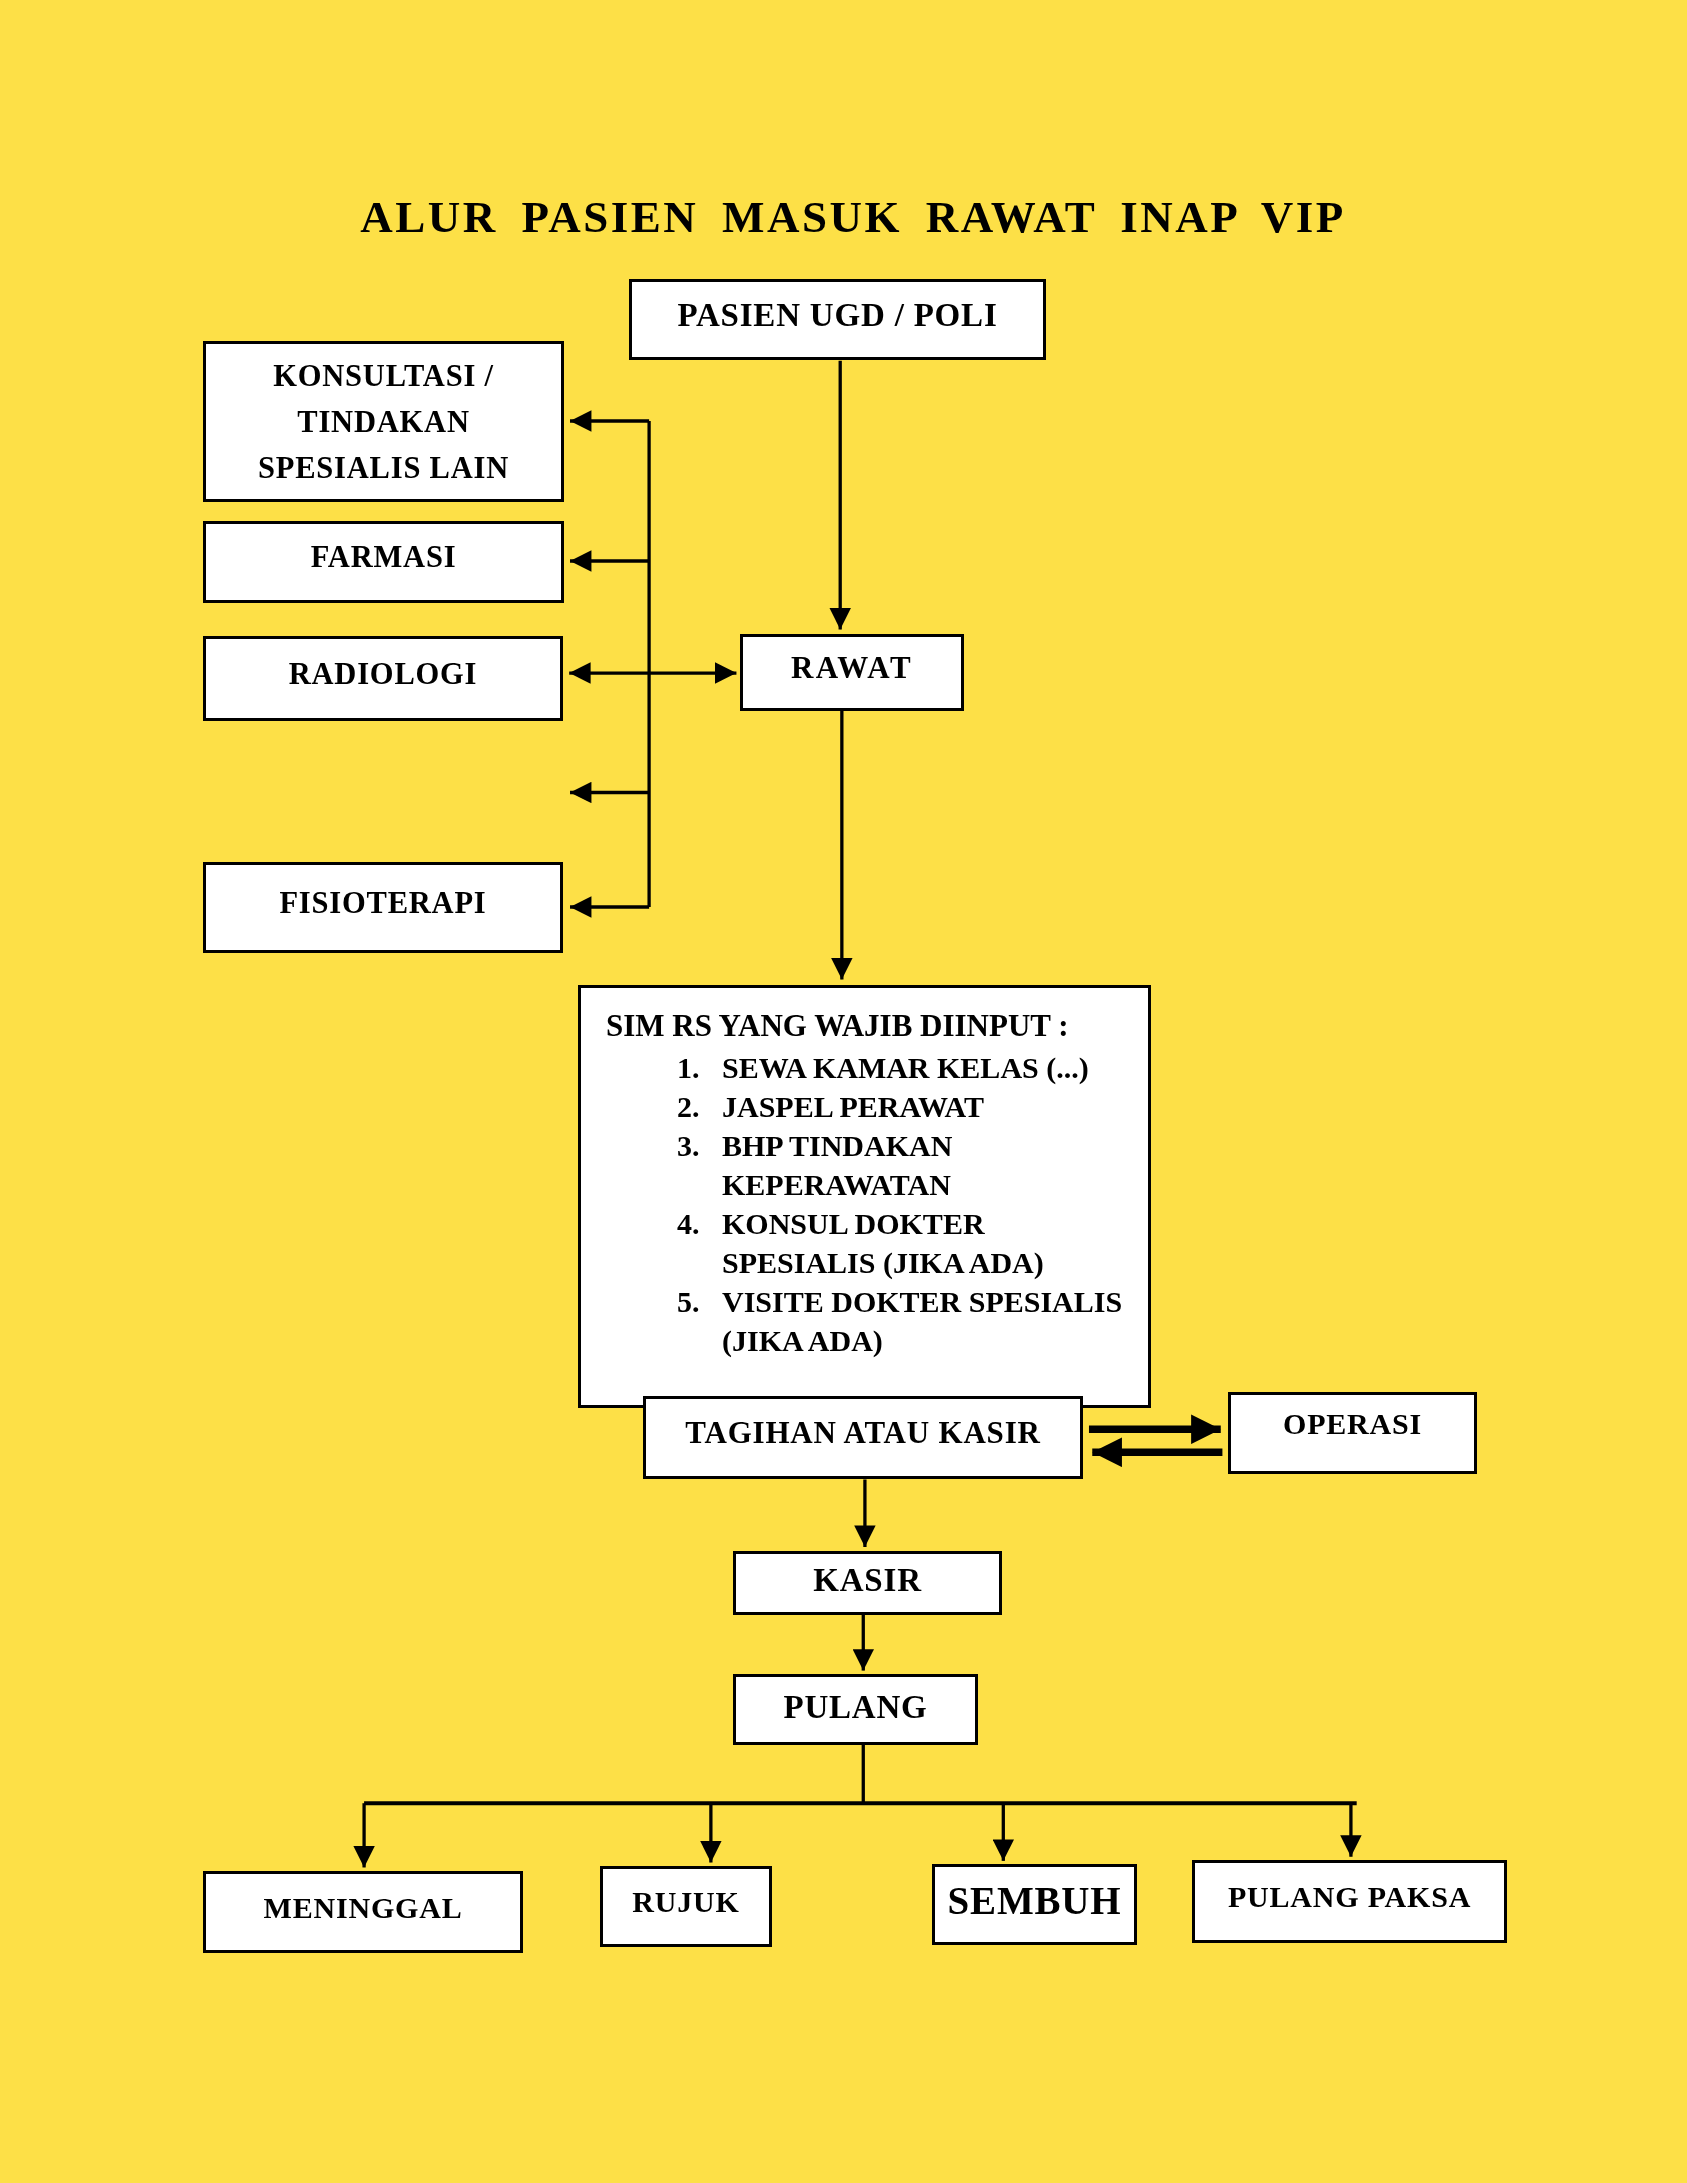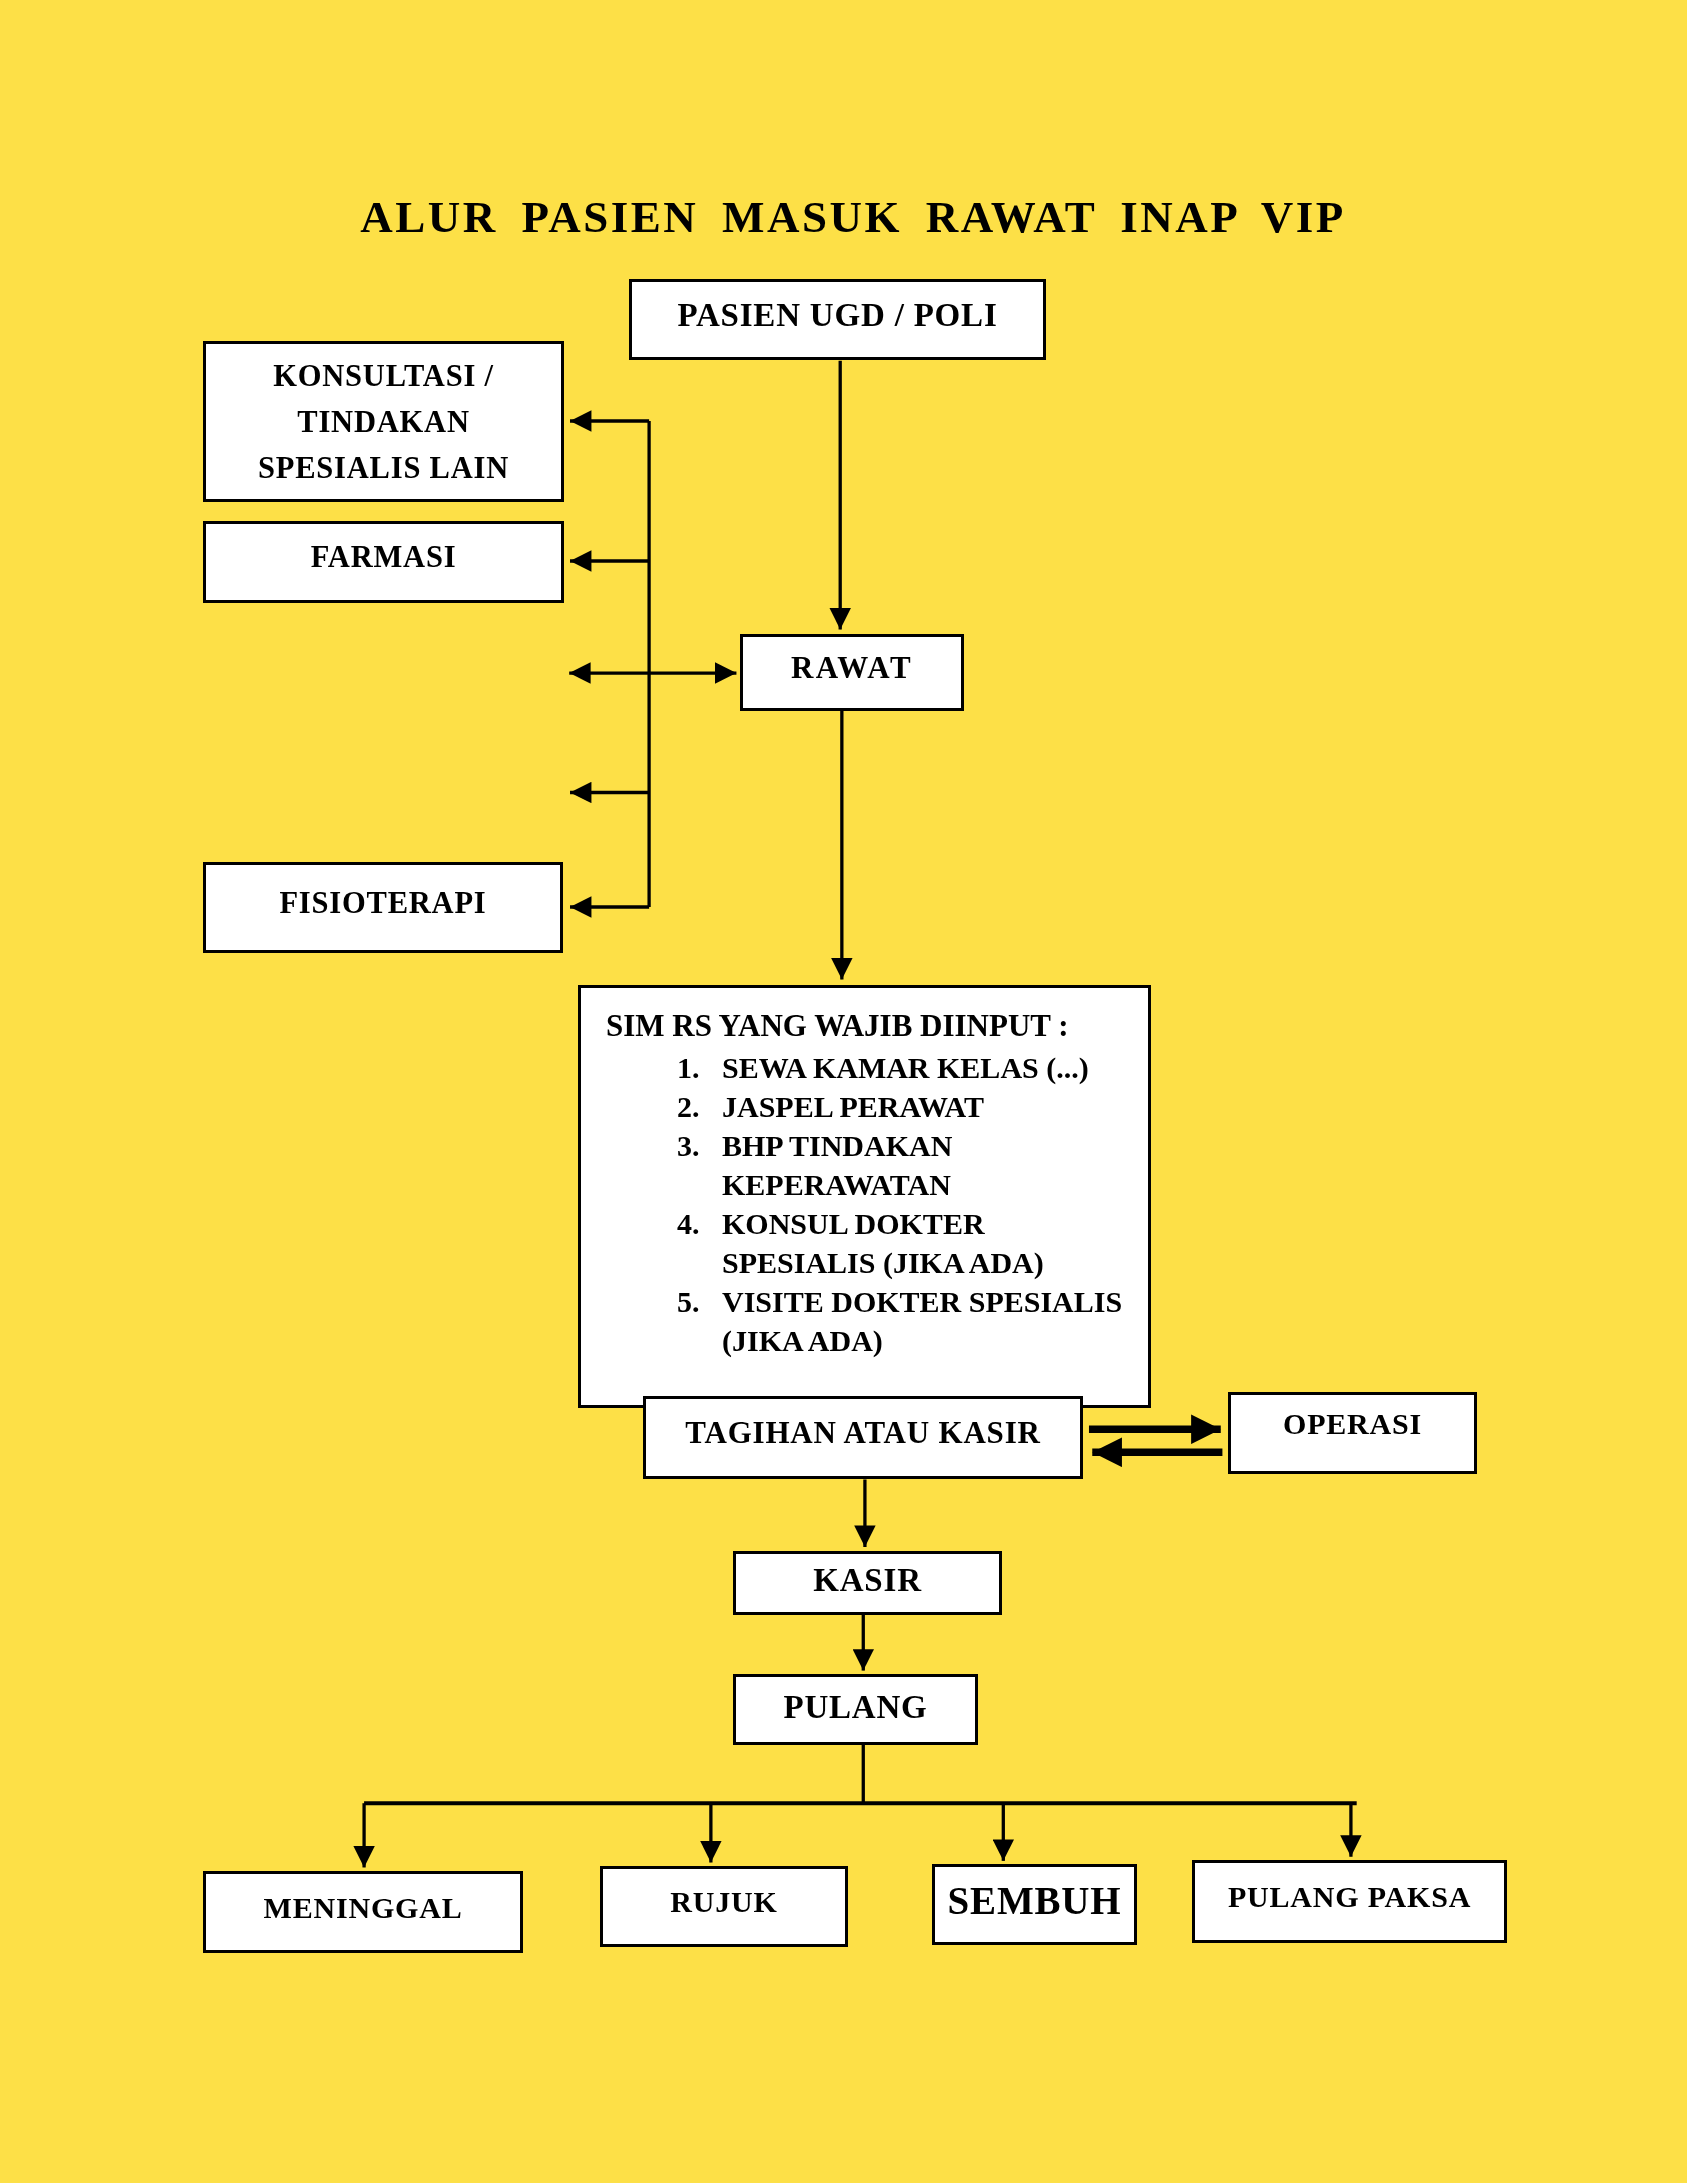--- a/index.html
+++ b/index.html
@@ -30,21 +30,21 @@
   .n-rawat       {left:740px;  top:634px;  width:224px; height:77px;  font-size:31px;}
   .n-rawat .node-label{letter-spacing:2.5px;}
   .n-tagihan     {left:643px;  top:1396px; width:440px; height:83px; font-size:31px;}
   .n-operasi     {left:1228px; top:1392px; width:249px; height:82px; font-size:30px;}
   .n-operasi .node-label{padding-bottom:18px;}
   .n-kasir       {left:733px;  top:1551px; width:269px; height:64px;  font-size:33px;}
   .n-kasir .node-label{padding-bottom:5px;}
   .n-pulang      {left:733px;  top:1674px; width:245px; height:71px;  font-size:33px;}
   .n-pulang .node-label{padding-bottom:5px;}
   .n-meninggal   {left:203px;  top:1871px; width:320px; height:82px; font-size:30px;}
-  .n-rujuk       {left:600px;  top:1866px; width:248px; height:81px;  font-size:30px;}
+  .n-rujuk       {left:600px;  top:1866px; width:172px; height:81px;  font-size:30px;}
   .n-sembuh      {left:900px; top:1864px; width:205px; height:81px;  font-size:39px;margin-left:32px;}
   .n-pulangpaksa {left:1192px; top:1860px; width:315px; height:83px; font-size:30px;}
   
   .n-simrs{
     left:578px; top:985px; width:573px; height:423px;
     display:block; padding:18px 23px 0 25px;
   }
   .simrs-header{font-weight:bold;font-size:31px;line-height:40px;white-space:nowrap;}
   .simrs-list{
     margin:1.6px 0 0 0;padding:0 0 0 101px;
@@ -100,20 +100,23 @@
   <div class="node n-konsultasi">
     <span class="node-label">KONSULTASI /
 TINDAKAN
 SPESIALIS LAIN</span>
   </div>
 
   <div class="node n-farmasi">
     <span class="node-label">FARMASI</span>
   </div>
 
+  <div class="node n-radiologi">
+    <span class="node-label">RADIOLOGI</span>
+  </div>
 
 
   <div class="node n-fisioterapi">
     <span class="node-label">FISIOTERAPI</span>
   </div>
 
   <div class="node n-rawat">
     <span class="node-label">RAWAT</span>
   </div>
 

